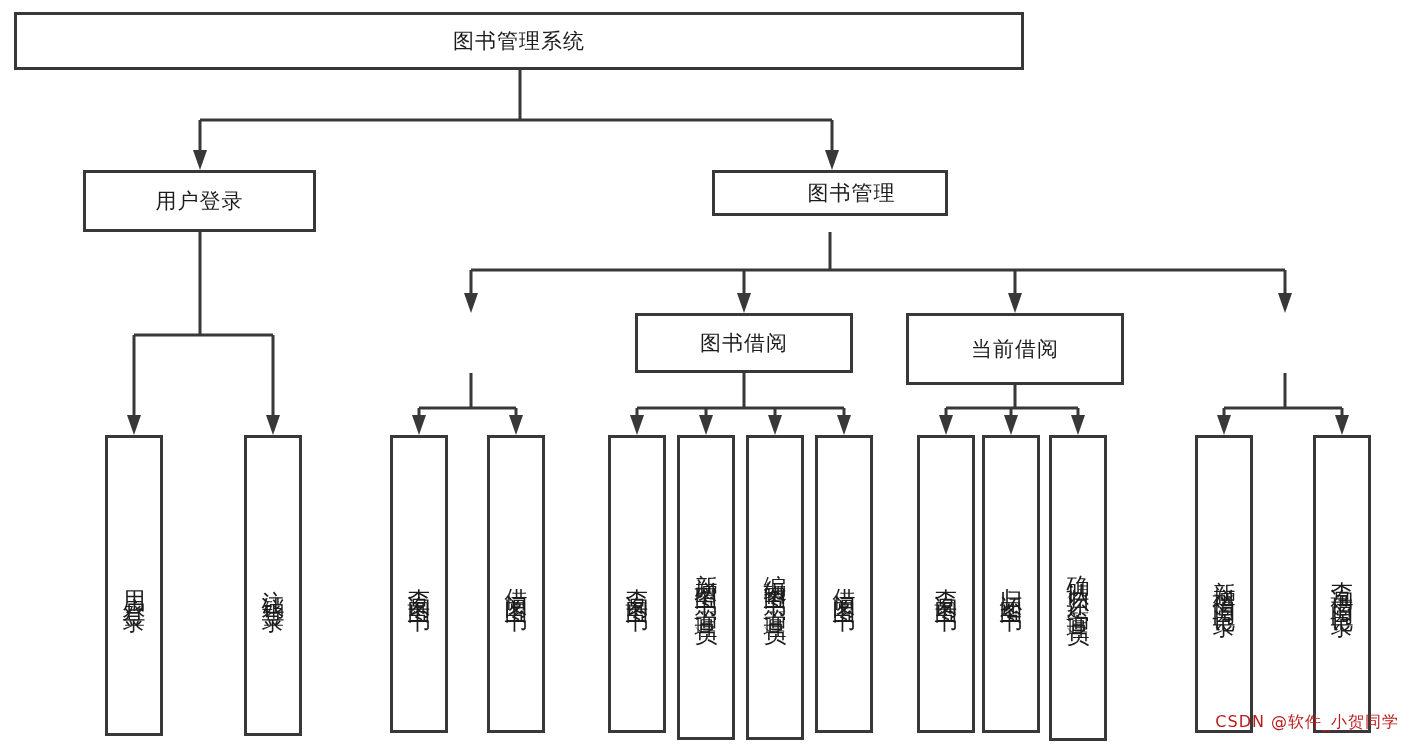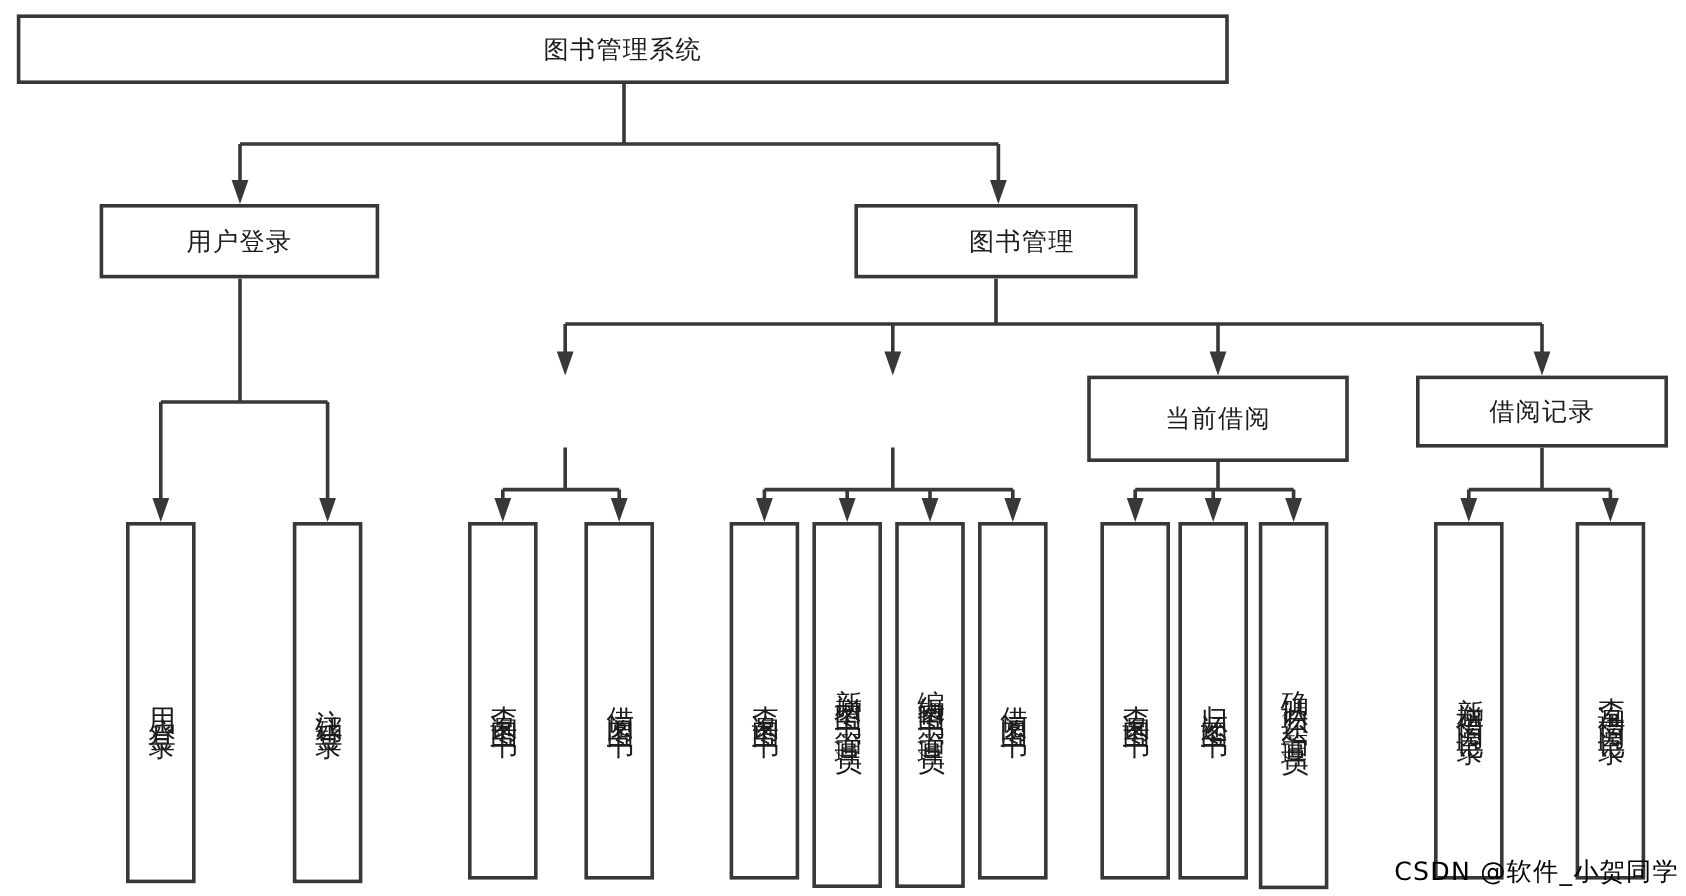--- a/index.html
+++ b/index.html
@@ -22,22 +22,22 @@
   .node.h{font-size:21px;letter-spacing:1px;}
   .node.v span{
     writing-mode:vertical-rl;
     font-size:23px;
     letter-spacing:7px;
     line-height:1;
   }
   .watermark{
     position:absolute;
     right:6px;top:712px;
-    font-size:21px;
-    color:#000000;
+    font-size:16px;
+    color:#b91c1c;
     letter-spacing:1px;
     white-space:nowrap;
     z-index:5;
   }
 </style>
 </head>
 <body>
 
 <div class="stage">
 
@@ -73,29 +73,29 @@
     </g>
   </svg>
 
   <div class="node h" style="left:14px;top:12px;width:1010px;height:58px;">
     <span>图书管理系统</span>
   </div>
 
   <div class="node h" style="left:83px;top:170px;width:233px;height:62px;">
     <span>用户登录</span>
   </div>
-  <div class="node h" style="left:712px;top:170px;width:236px;height:62px;padding-left:43px;">
+  <div class="node h" style="left:712px;top:170px;width:236px;height:46px;padding-left:43px;">
     <span>图书管理</span>
   </div>
 
+  <div class="node h" style="left:635px;top:313px;width:218px;height:60px;">
+    <span>图书借阅</span>
+  </div>
   <div class="node h" style="left:906px;top:313px;width:218px;height:72px;">
     <span>当前借阅</span>
-  </div>
-  <div class="node h" style="left:1180px;top:313px;width:210px;height:60px;">
-    <span>借阅记录</span>
   </div>
 
   <div class="node v" style="left:105px;top:435px;width:58px;height:301px;">
     <span>用户登录</span>
   </div>
   <div class="node v" style="left:244px;top:435px;width:58px;height:301px;">
     <span>注销登录</span>
   </div>
 
   <div class="node v" style="left:390px;top:435px;width:58px;height:298px;">

